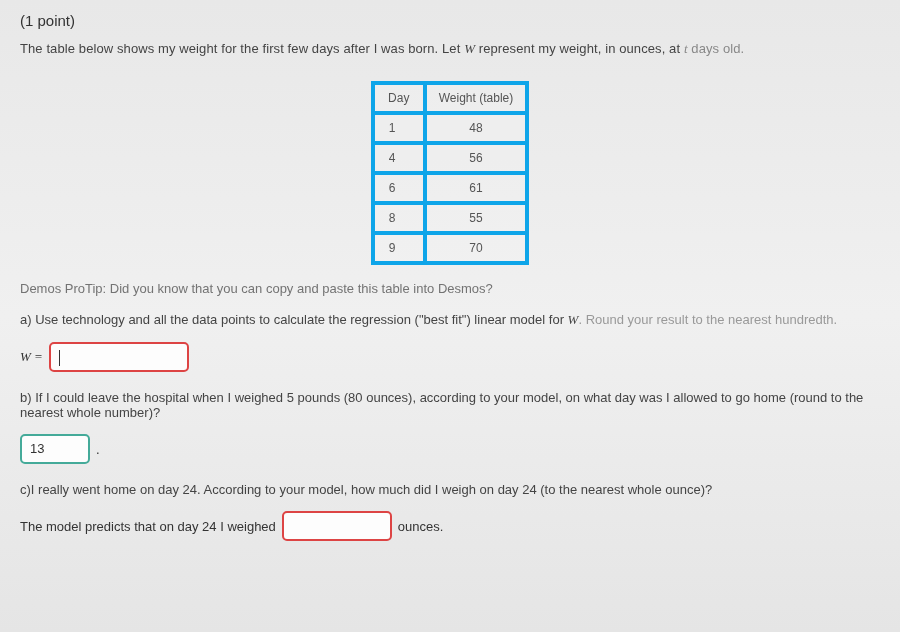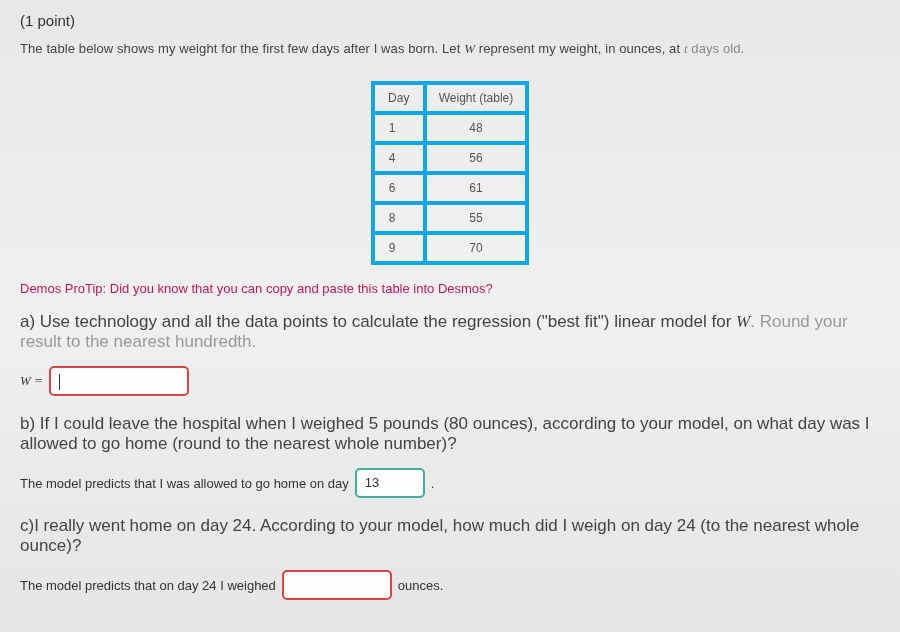--- a/index.html
+++ b/index.html
@@ -51,25 +51,25 @@
     }
     table.data th {
       font-weight: normal;
     }
     table.data td.daycol {
       text-align: left;
       padding-left: 14px;
     }
     .tip {
       font-size: 13px;
-      color: #be185d;
+      color: #737373;
       margin-bottom: 4px;
     }
     .part {
-      font-size: 17px;
+      font-size: 13px;
       color: #444;
       margin-bottom: 14px;
       margin-top: 16px;
     }
     .faded2 {
       color: #999;
       filter: blur(0.3px);
     }
     .answer-row {
       display: flex;
@@ -153,21 +153,20 @@
 <div class="answer-row">
   <span class="var">W = </span>
   <span class="input-box"><span class="cursor"></span><span></span></span>
 </div>
 
 <div class="part">
   <span>b) If I could leave the hospital when I weighed 5 pounds (80 ounces), according to your model, on what day was I allowed to go home (round to the nearest whole number)?</span>
 </div>
 
 <div class="answer-row">
-  <span>The model predicts that I was allowed to go home on day</span>
   <span class="input-box green">13</span>
   <span>.</span>
 </div>
 
 <div class="part">
   <span>c)I really went home on day 24. According to your model, how much did I weigh on day 24 (to the nearest whole ounce)?</span>
 </div>
 
 <div class="answer-row">
   <span>The model predicts that on day 24 I weighed</span>

